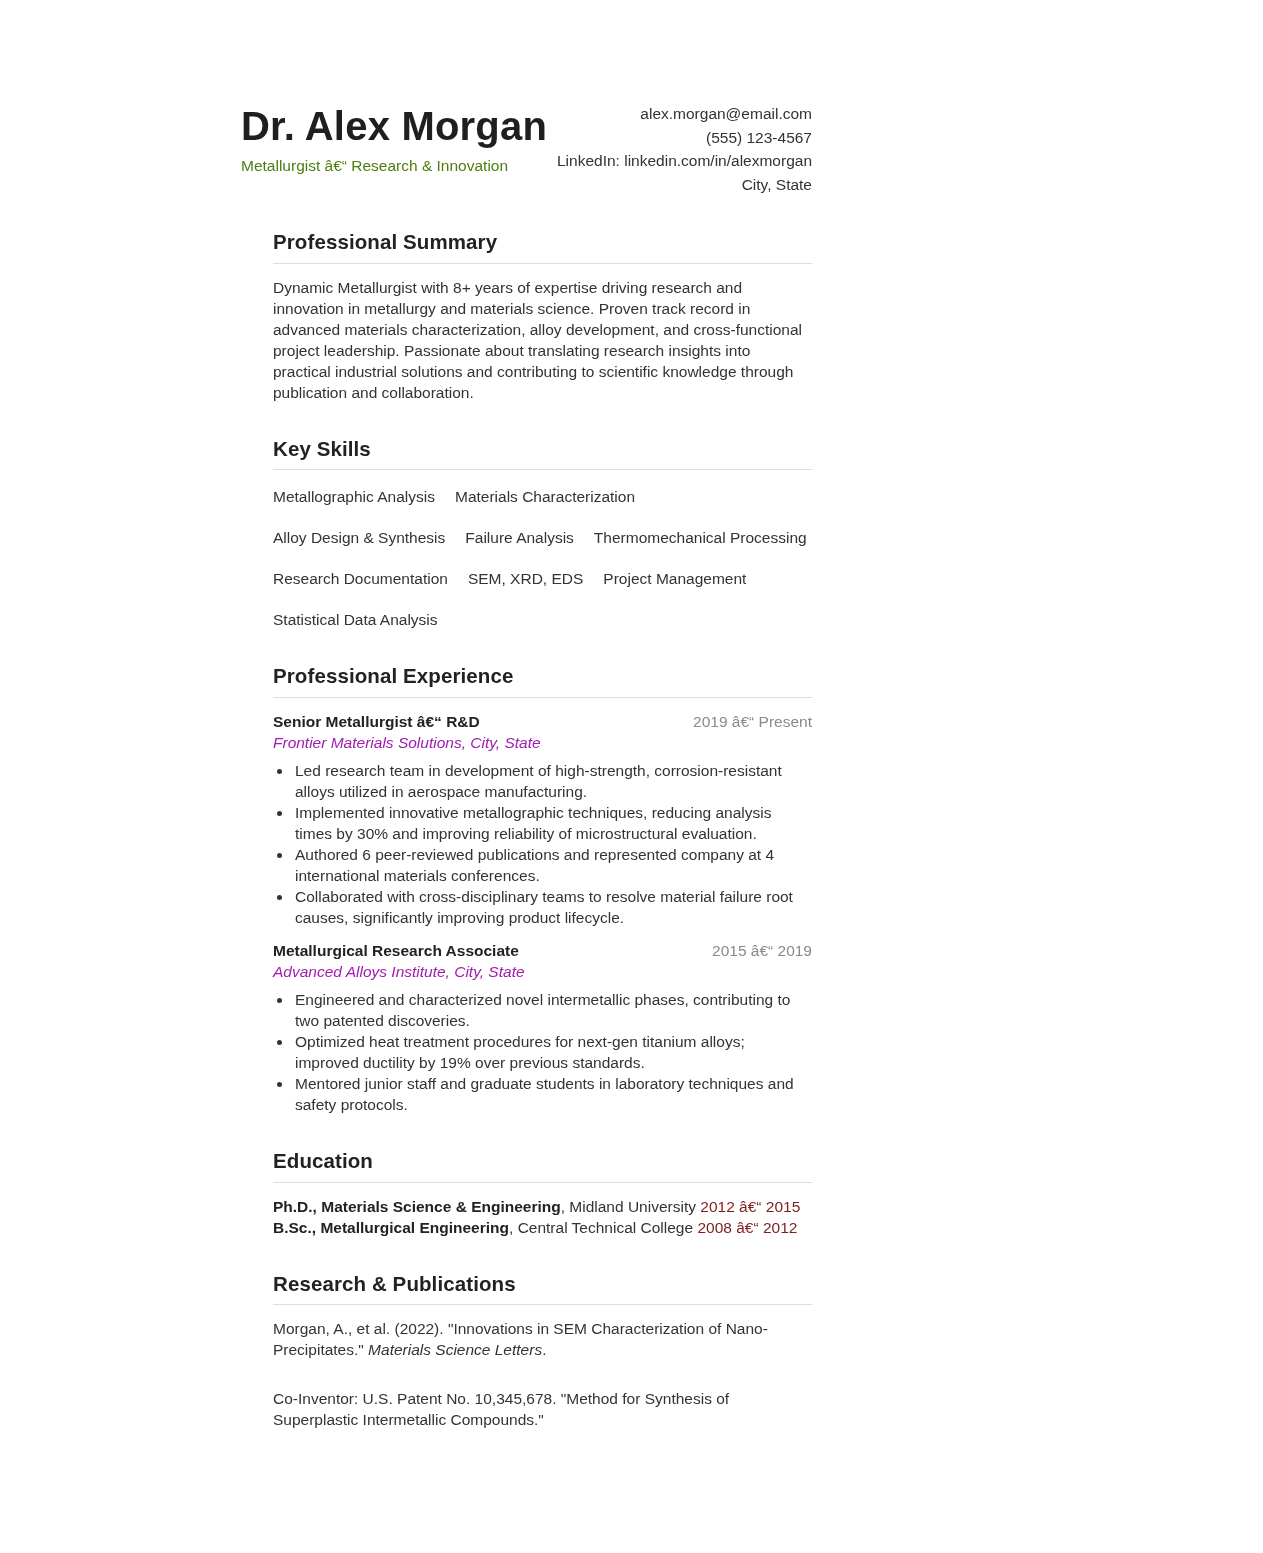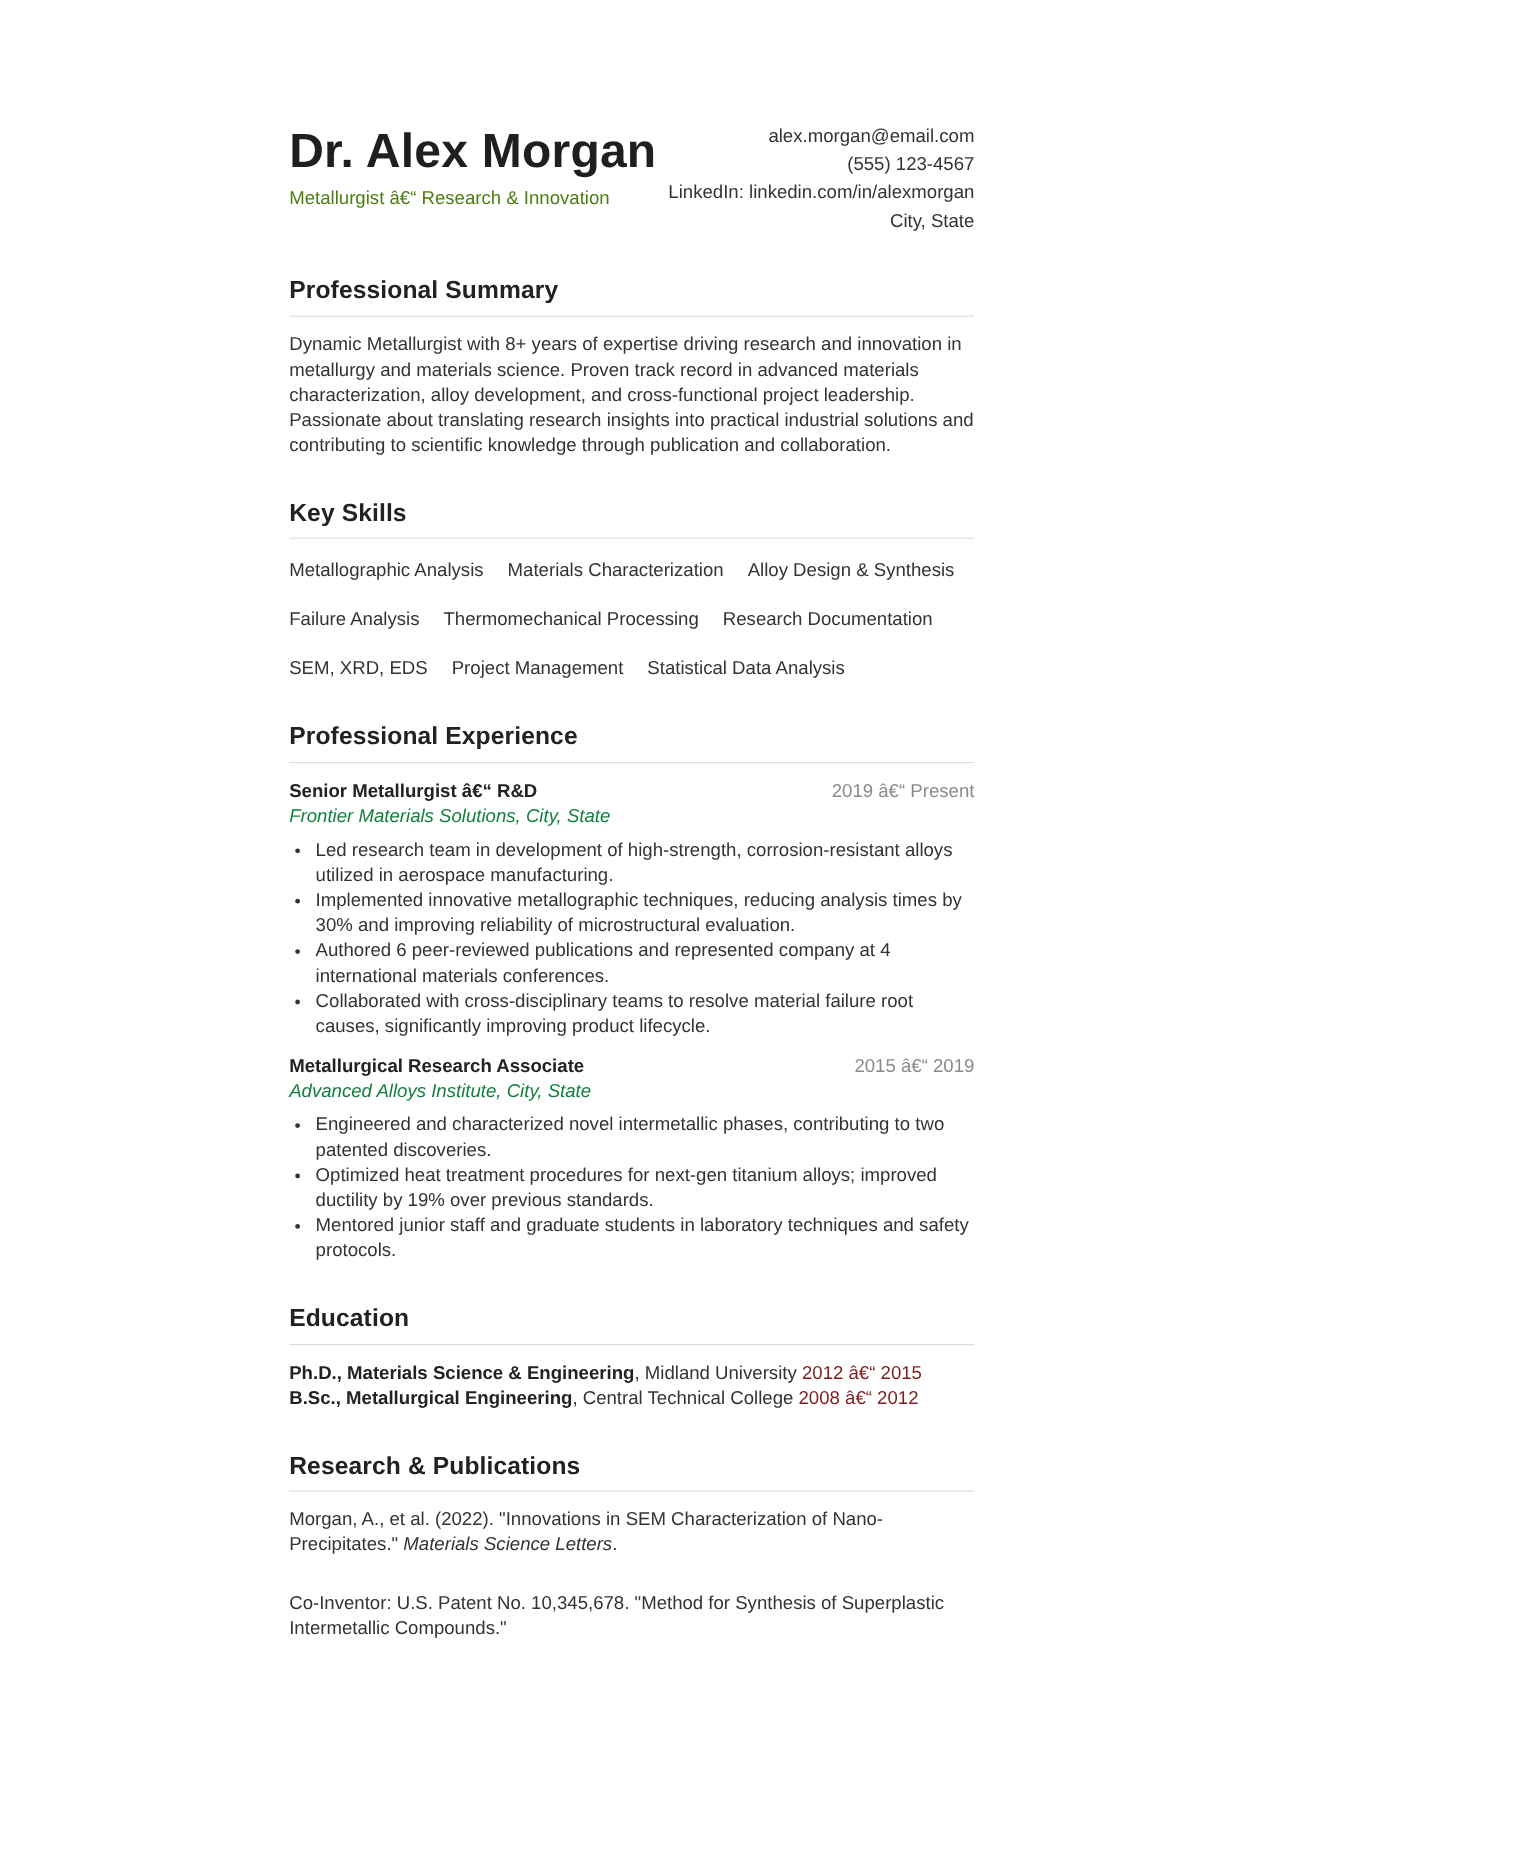--- a/index.html
+++ b/index.html
@@ -39,21 +39,21 @@
   }
   .contact {
     text-align: right;
     font-size: 15.5px;
     color: #333333;
     line-height: 23.5px;
     padding-top: 2px;
     white-space: nowrap;
   }
   
-  .section { margin-top: 33px; }
+  .section { margin-top: 33px; margin-left: 32px; }
   .section-heading {
     font-size: 20.5px;
     font-weight: 600;
     color: #222222;
     line-height: 1.3;
     letter-spacing: 0.1px;
   }
   .rule {
     border: none;
     border-top: 1px solid #dedede;
@@ -90,21 +90,21 @@
     line-height: 21px;
   }
   .job-dates {
     color: #8a8a8a;
     font-size: 15.5px;
     line-height: 21px;
   }
   .job-company {
     font-style: italic;
     font-size: 15.5px;
-    color: #15803d;
+    color: #a21caf;
     line-height: 21px;
   }
   ul.bullets {
     margin-top: 7px;
     padding-left: 20px;
     list-style: disc;
   }
   ul.bullets li {
     font-size: 15.5px;
     color: #333333;

